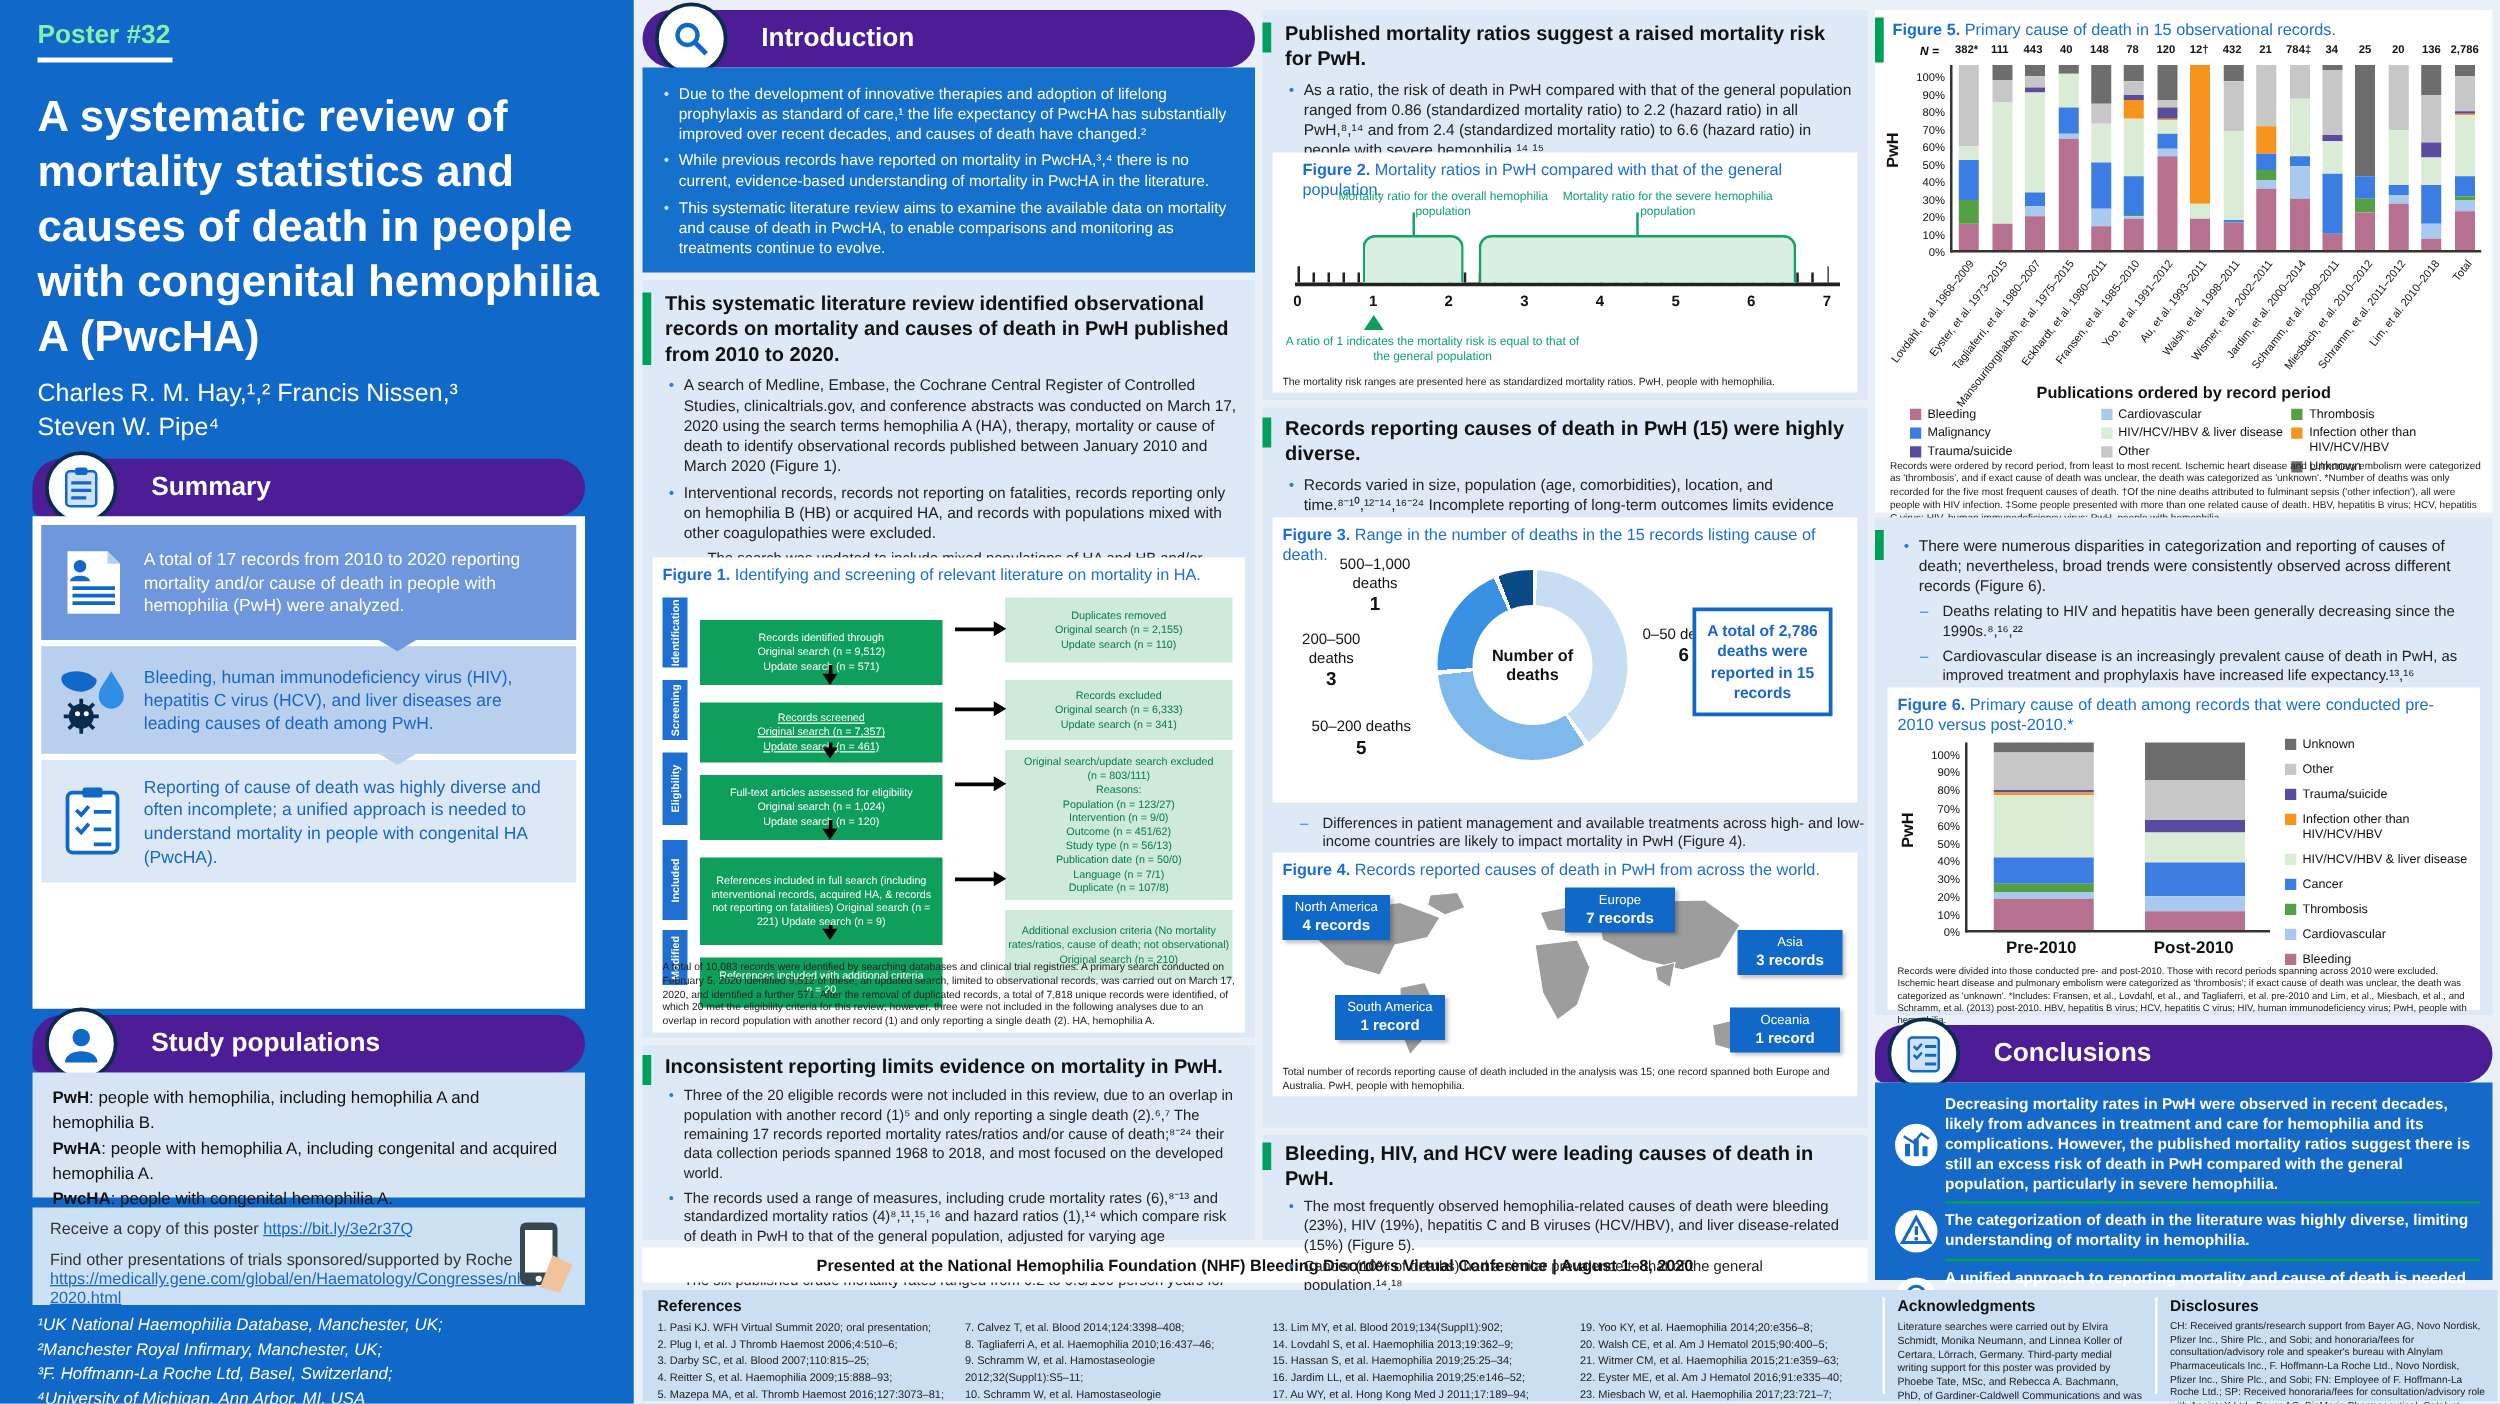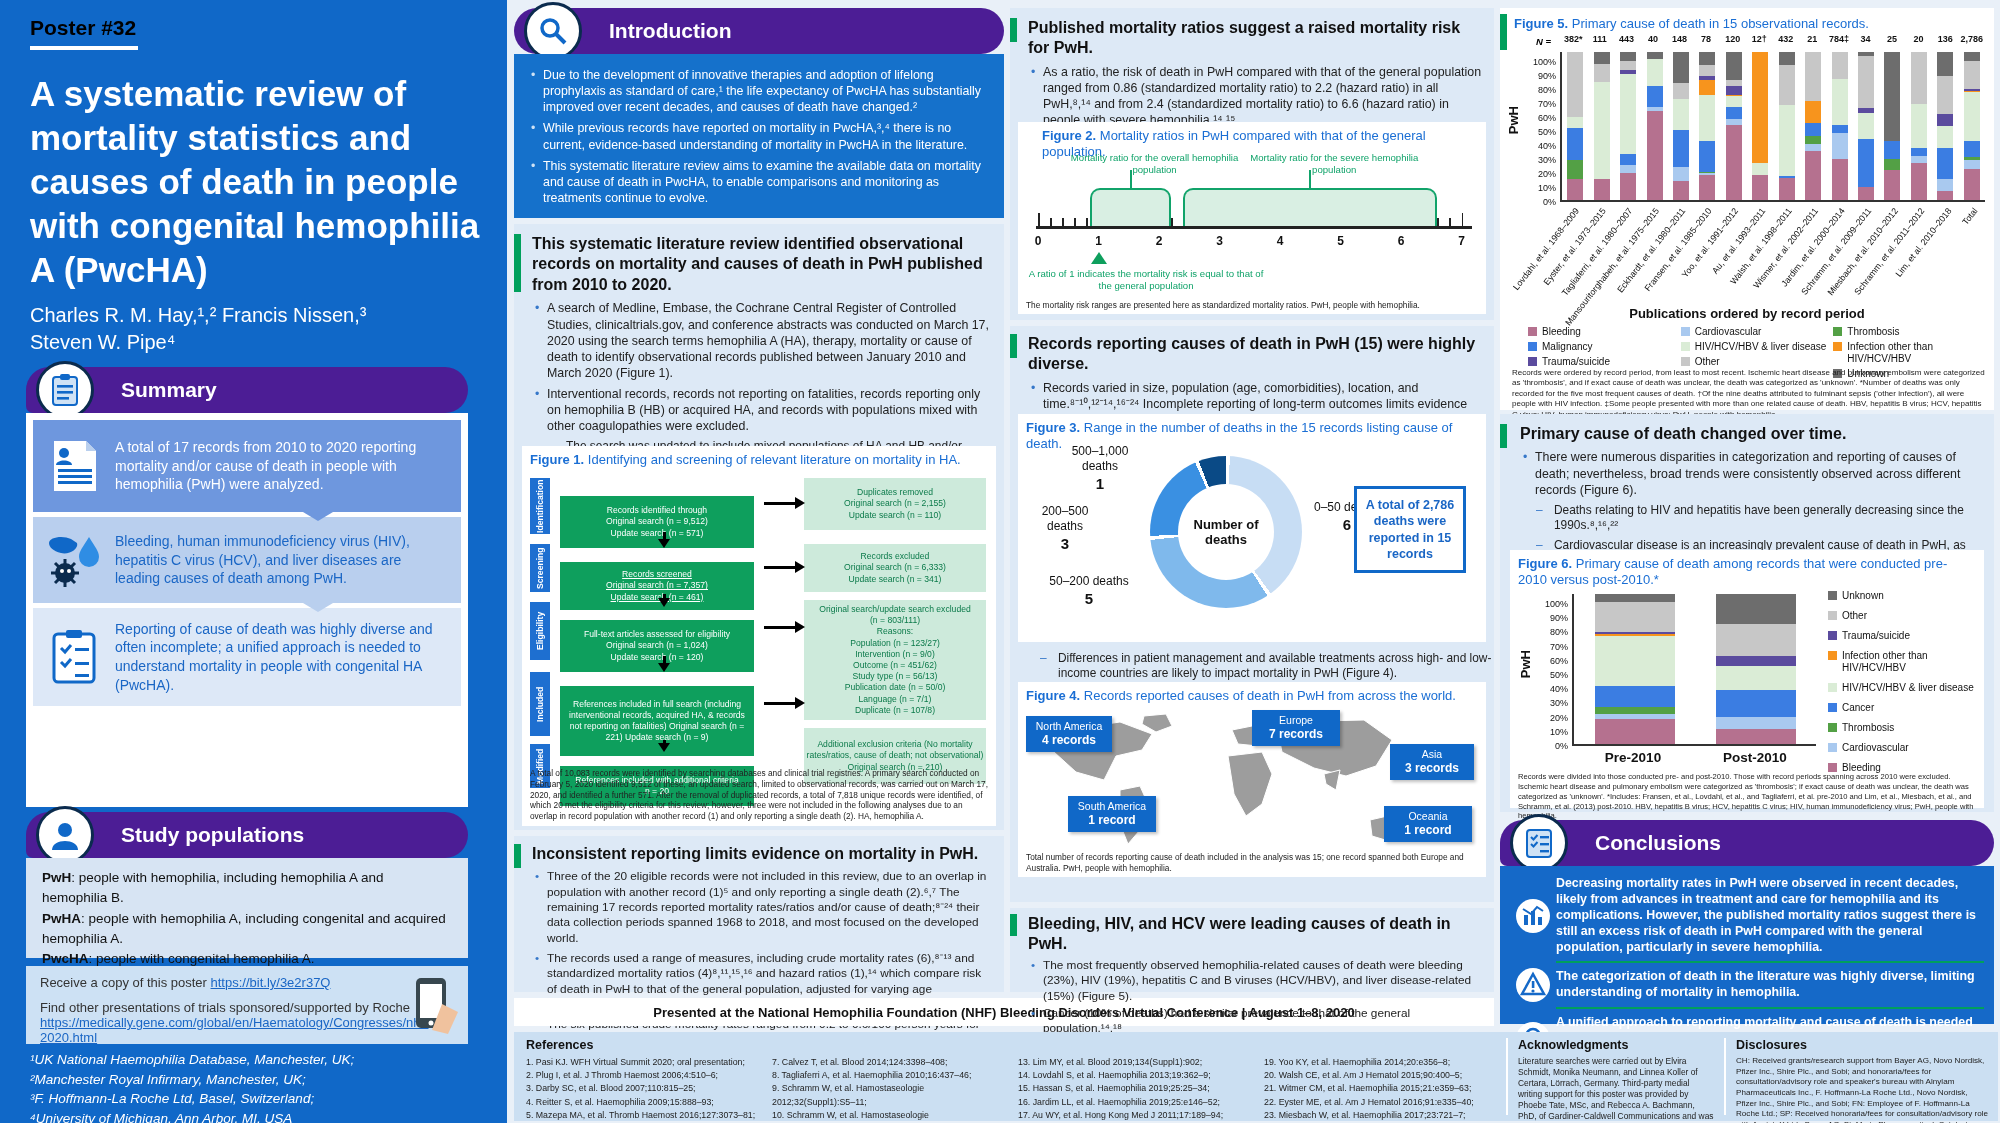--- a/index.html
+++ b/index.html
@@ -1,20 +1,20 @@
 <!DOCTYPE html>
 <html><head>
 <meta charset="utf-8">
 <style>
   html,body{margin:0;padding:0;}
   body{width:2000px;height:1123px;overflow:hidden;background:#cfe0f1;font-family:"Liberation Sans",sans-serif;}
   .poster{position:relative;width:2000px;height:1123px;background:#e9f0f8;}
   
   .left-col{position:absolute;left:0;top:0;width:507px;height:1123px;background:#1068c8;}
-  .poster-num{position:absolute;left:30px;top:16px;color:#000000;font-weight:bold;font-size:21px;}
+  .poster-num{position:absolute;left:30px;top:16px;color:#86efac;font-weight:bold;font-size:21px;}
   .poster-num-line{position:absolute;left:30px;top:46px;width:108px;height:4px;background:#fff;}
   .main-title{position:absolute;left:30px;top:72px;width:455px;color:#fff;font-weight:bold;font-size:35px;line-height:1.26;}
   .authors{position:absolute;left:30px;top:302px;color:#fff;font-size:20px;line-height:1.35;}
   
   .phead{position:absolute;background:#4c1d95;border-radius:26px 26px 26px 8px;color:#fff;display:flex;align-items:center;}
   .phead .ptitle{margin-left:95px;font-weight:bold;font-size:21px;}
   .picon{position:absolute;left:10px;top:-6px;width:58px;height:58px;background:#fff;border:3px solid #0b2b4e;border-radius:50%;display:flex;align-items:center;justify-content:center;box-sizing:border-box;}
   .sum-body{position:absolute;left:26px;top:413px;width:442px;height:394px;background:#fff;padding:7px;box-sizing:border-box;}
   .sum-item{position:relative;display:flex;align-items:center;margin-bottom:5px;}
   .sum-item::after{content:"";position:absolute;left:63%;bottom:-9px;border-left:15px solid transparent;border-right:15px solid transparent;border-top:9px solid var(--c);z-index:2;}
@@ -708,21 +708,20 @@
             <span class="leg-sw" style="background: rgb(109, 109, 109);"></span>
             <span>Unknown</span>
           </div>
         </div>
       </div>
     <div class="fnote" style="position:absolute;left:12px;right:8px;top:360px;font-size:8px;">Records were ordered by record period, from least to most recent. Ischemic heart disease and pulmonary embolism were categorized as 'thrombosis', and if exact cause of death was unclear, the death was categorized as 'unknown'. *Number of deaths was only recorded for the five most frequent causes of death. †Of the nine deaths attributed to fulminant sepsis ('other infection'), all were people with HIV infection. ‡Some people presented with more than one related cause of death. HBV, hepatitis B virus; HCV, hepatitis C virus; HIV, human immunodeficiency virus; PwH, people with hemophilia.</div>
   </div>
 
   <div class="panel" style="left:1500px;top:414px;width:494px;height:398px;padding:10px 12px 6px 20px;">
     <div class="gbar" style="top:10px;height:24px;"></div>
-    <div class="shead">Primary cause of death changed over time.</div>
     <div class="b">There were numerous disparities in categorization and reporting of causes of death; nevertheless, broad trends were consistently observed across different records (Figure 6).</div>
     <div class="sb">Deaths relating to HIV and hepatitis have been generally decreasing since the 1990s.⁸,¹⁶,²²</div>
     <div class="sb">Cardiovascular disease is an increasingly prevalent cause of death in PwH, as improved treatment and prophylaxis have increased life expectancy.¹³,¹⁶</div>
   </div>
   <div class="wbox" style="left:1510px;top:550px;width:474px;height:258px;padding:6px 8px;">
     <div class="cap"><b>Figure 6.</b> <span>Primary cause of death among records that were conducted pre-2010 versus post-2010.*</span></div>
     <div class="rot" style="position:absolute;left:8px;top:100px;">PwH</div>
     <div class="ycol" style="position:absolute;left:20px;top:44px;width:38px;height:152px;" id="fig6-yaxis">
         <div class="f5yt">0%</div>
         <div class="f5yt">10%</div>

